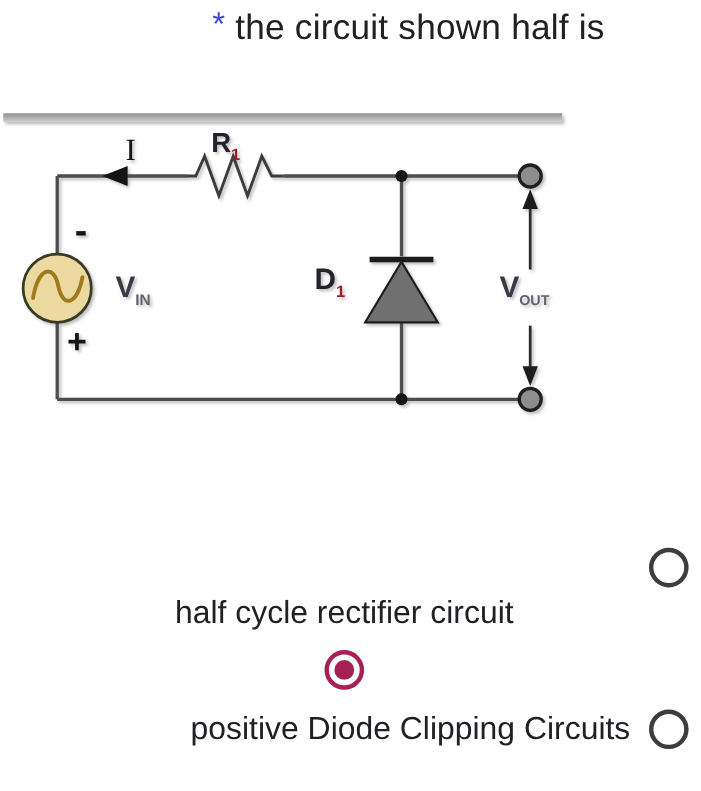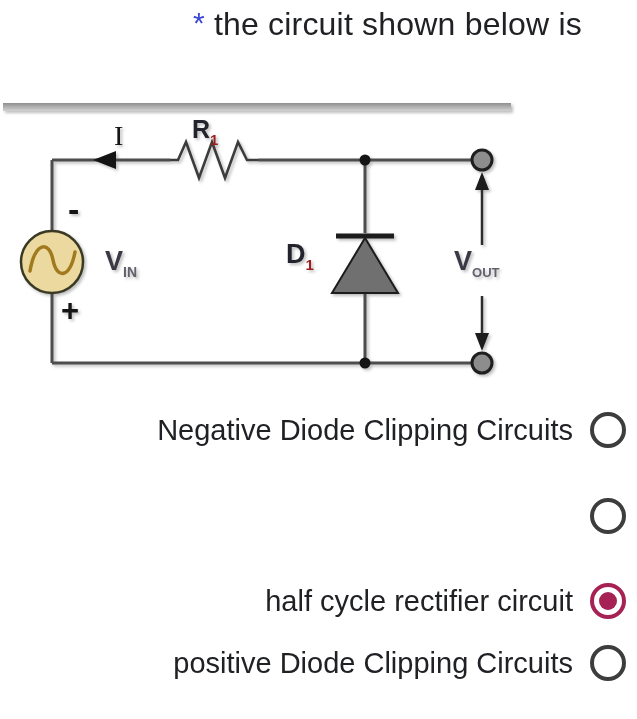--- a/index.html
+++ b/index.html
@@ -23,41 +23,41 @@
     position:absolute;top:100px;left:0;width:520px;height:280px;
   }
   .circuit svg{filter:drop-shadow(2px 2.5px 1.5px rgba(70,70,70,.35));}
   
   .option{
     position:absolute;left:0;width:637px;height:52px;
     display:flex;align-items:center;justify-content:flex-end;
     gap:17px;padding-right:11px;box-sizing:border-box;
     font-size:29px;color:#202124;white-space:nowrap;
   }
-  .opt-1{top:404px;} .opt-2{top:490px;} .opt-3{top:575px;} .opt-4{top:637px;}
+  .opt-1{top:404px;} .opt-2{top:490px;} .opt-3{top:575px;flex-direction:column;} .opt-4{top:637px;}
   .radio{
     width:36px;height:36px;border-radius:50%;
     border:4px solid #3d3d3d;box-sizing:border-box;
     display:flex;align-items:center;justify-content:center;
     background:#fff;flex:0 0 auto;cursor:pointer;
   }
   .radio-dot{
     width:18px;height:18px;border-radius:50%;
     background:transparent;display:none;
   }
   .radio.selected .radio-dot{display:block;}
 </style>
 </head>
 <body>
 
 <div class="screen">
 
   <div class="title-row">
     <span class="req-star" style="color: rgb(58, 70, 216);">*</span>
-    <span>the circuit shown below is</span>
+    <span>the circuit shown half is</span>
   </div>
 
   <div class="circuit">
     <svg width="520" height="280" viewBox="0 0 520 280">
       <defs>
         <linearGradient id="gstrip" x1="0" y1="0" x2="0" y2="1">
           <stop offset="0" stop-color="#8f8f8f"></stop>
           <stop offset="1" stop-color="#d2d2d2"></stop>
         </linearGradient>
       </defs>
@@ -110,24 +110,20 @@
 
       <text x="454" y="170" font-size="27" font-weight="bold">
         <tspan fill="#3a3a46">V</tspan><tspan dy="7" font-size="13" fill="#62626e">OUT</tspan>
       </text>
 
       <circle cx="482" cy="60" r="10" stroke="#1f1f1f" stroke-width="3" fill="#8d8d8d"></circle>
       <circle cx="482" cy="263" r="10" stroke="#1f1f1f" stroke-width="3" fill="#8d8d8d"></circle>
     </svg>
   </div>
 
-  <div class="option opt-1">
-    <span class="opt-label">Negative Diode Clipping Circuits</span>
-    <span class="radio" style="border-color: rgb(61, 61, 61);"></span>
-  </div>
 
   <div class="option opt-2">
     <span class="radio" style="border-color: rgb(61, 61, 61);"></span>
   </div>
 
   <div class="option opt-3">
     <span class="opt-label">half cycle rectifier circuit</span>
     <span class="radio selected" style="border-color: rgb(166, 33, 84);">
         <span class="radio-dot" style="background: rgb(166, 33, 84);"></span>
       </span>

